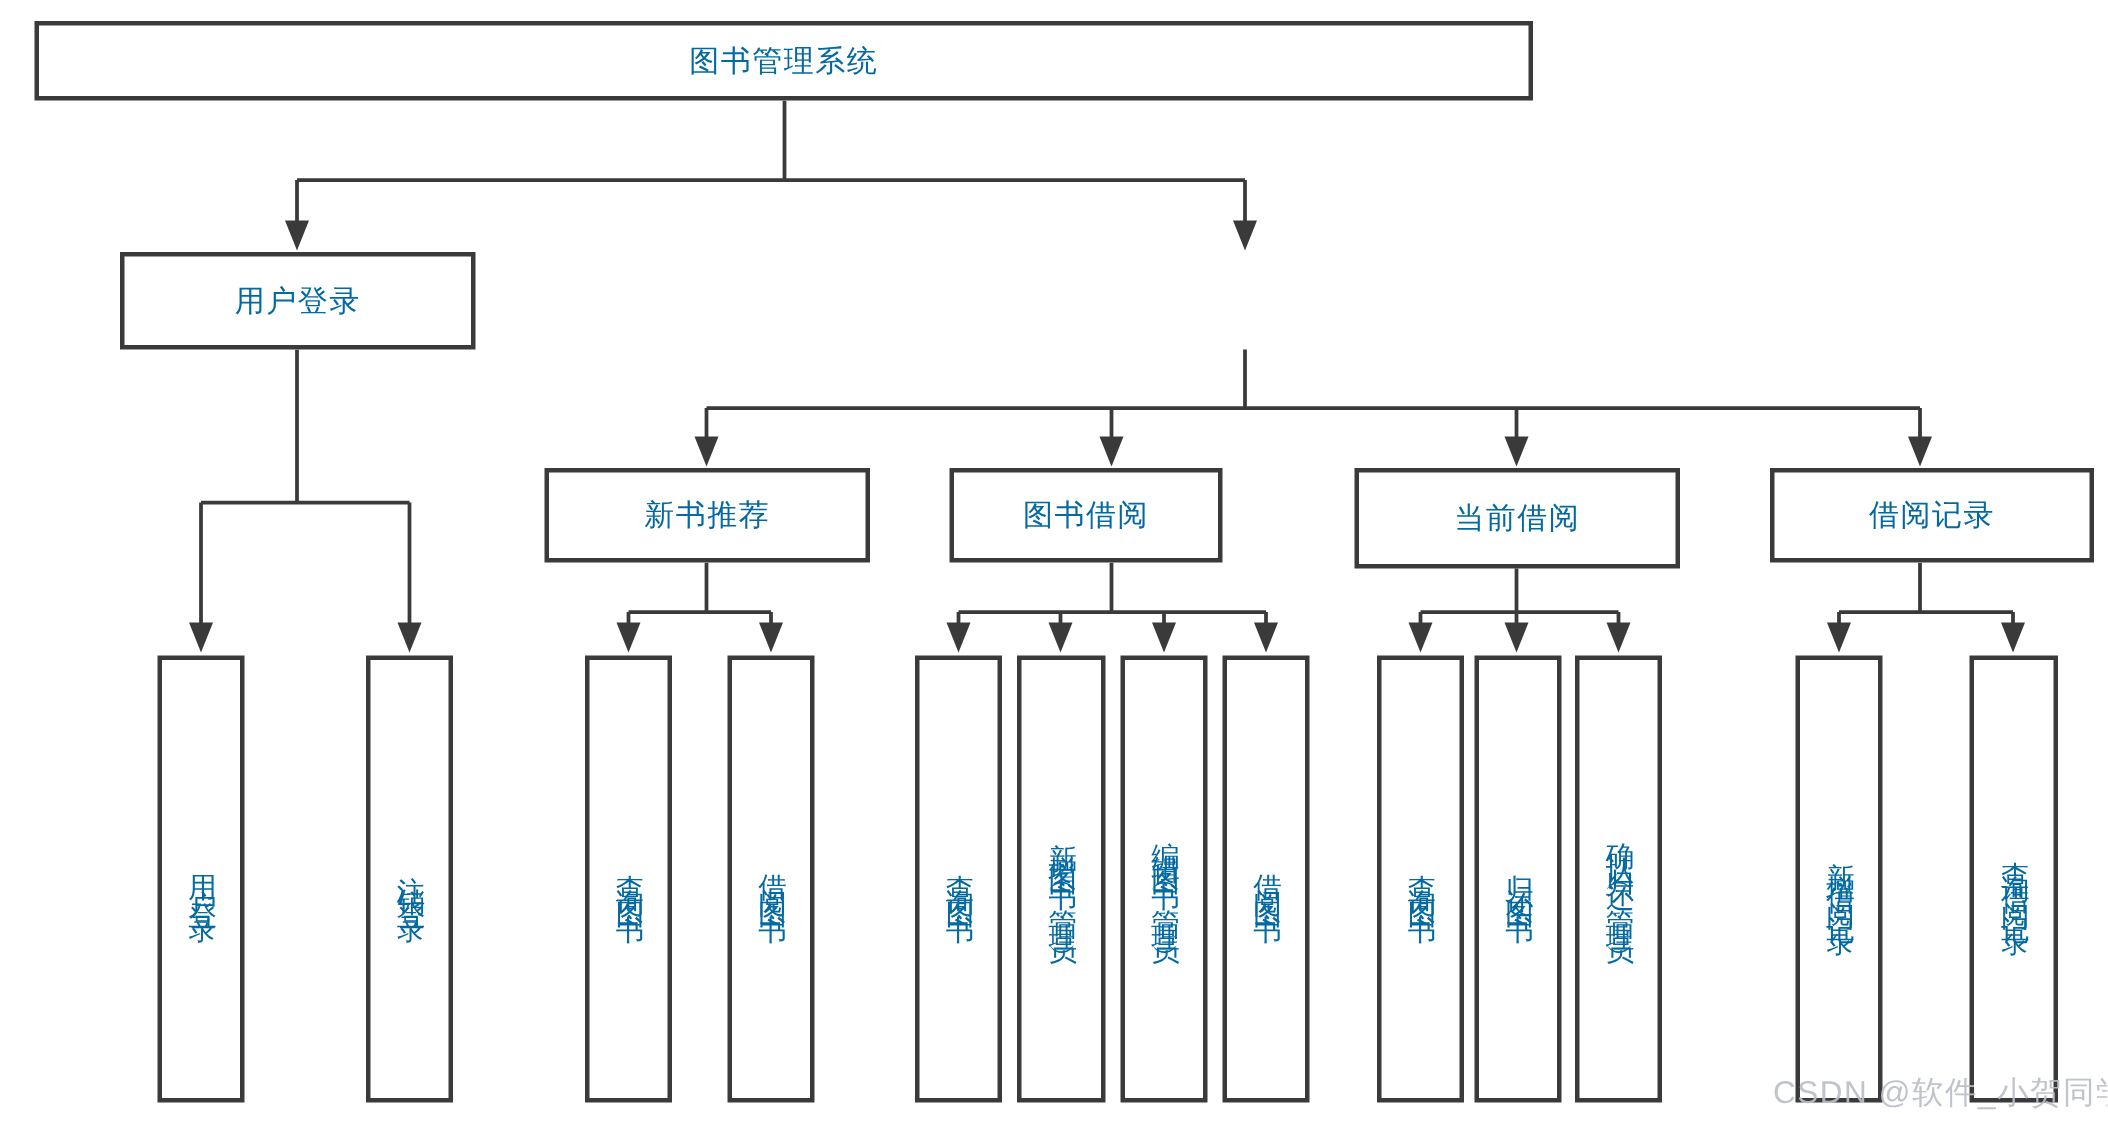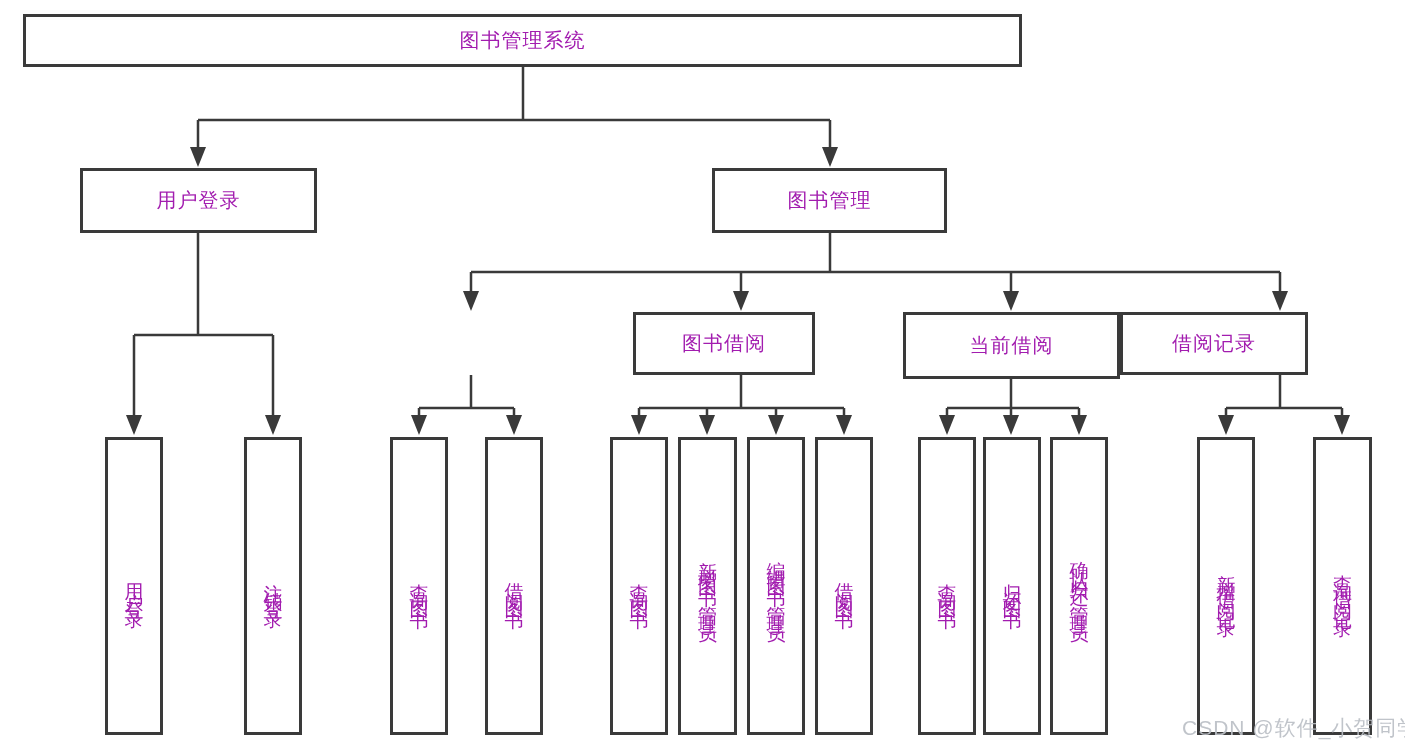--- a/index.html
+++ b/index.html
@@ -12,21 +12,21 @@
     font-family:"Liberation Sans","DejaVu Sans",sans-serif;
   }
   .connectors {
     position:absolute; left:0; top:0; z-index:0;
     pointer-events:none;
   }
   .box {
     position:absolute;
     background:#ffffff;
     border:3px solid #3a3a3a;
-    color:#a21caf;
+    color:#0369a1;
     display:flex;
     align-items:center;
     justify-content:center;
     z-index:1;
   }
   .box.h {
     font-size:20px;
     letter-spacing:1px;
   }
   .box.v {
@@ -93,31 +93,31 @@
     </g>
   </svg>
 
   <div class="box h" style="left:23px;top:14px;width:999px;height:53px">
     <span>图书管理系统</span>
   </div>
 
   <div class="box h" style="left:80px;top:168px;width:237px;height:65px">
     <span>用户登录</span>
   </div>
-  <div class="box h" style="left:712px;top:168px;width:235px;height:65px">
-    <span>图书管理</span>
+
+  <div class="box h" style="left:363px;top:312px;width:217px;height:63px">
+    <span>新书推荐</span>
   </div>
-
   <div class="box h" style="left:633px;top:312px;width:182px;height:63px">
     <span>图书借阅</span>
   </div>
   <div class="box h" style="left:903px;top:312px;width:217px;height:67px">
     <span>当前借阅</span>
   </div>
-  <div class="box h" style="left:1120px;top:312px;width:188px;height:63px">
+  <div class="box h" style="left:1180px;top:312px;width:216px;height:63px">
     <span>借阅记录</span>
   </div>
 
   <div class="box v" style="left:105px;top:437px;width:58px;height:298px">
     <span>用户登录</span>
   </div>
   <div class="box v" style="left:244px;top:437px;width:58px;height:298px">
     <span>注销登录</span>
   </div>
   <div class="box v" style="left:390px;top:437px;width:58px;height:298px">

